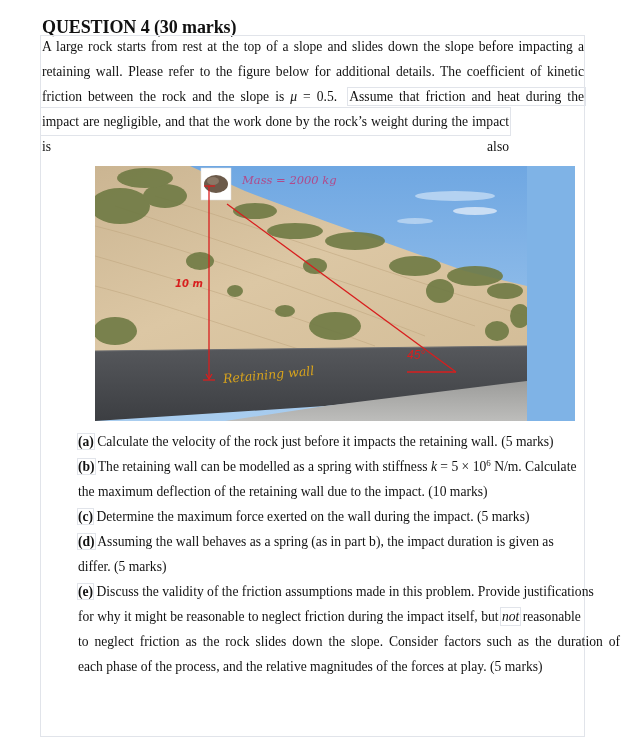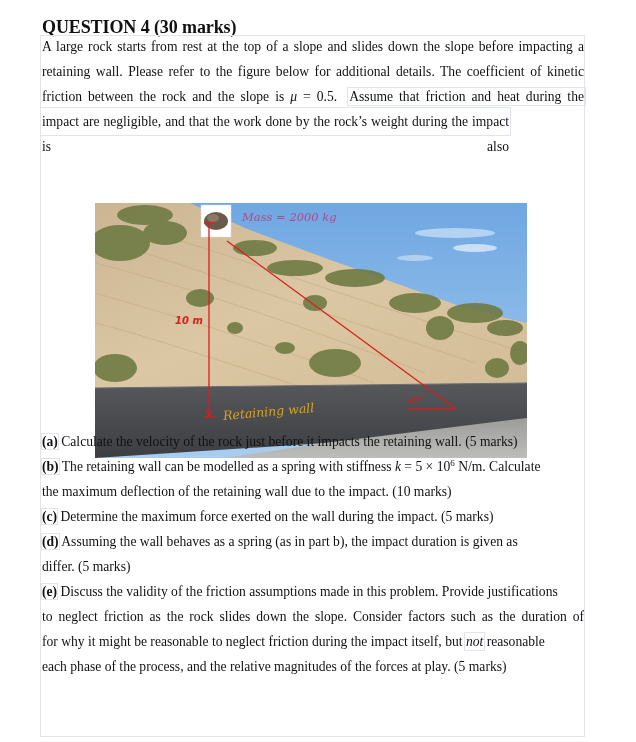--- a/index.html
+++ b/index.html
@@ -13,22 +13,22 @@
            border: 1px solid #e1e4ea; box-sizing: border-box; }
 
   .para { position: absolute; left: 42px; width: 542px; font-size: 13.6px;
           line-height: 25px; text-align: justify; }
   .line { display: block; height: 25px; white-space: nowrap; position: relative; }
   .line.just { text-align: justify; text-align-last: justify; white-space: normal; }
   .hl { outline: 1px solid #e1e4ea; outline-offset: 1px; }
   .math { font-style: italic; }
   sup { font-size: 9px; line-height: 0; vertical-align: 5px; }
 
-  .figure { position: absolute; left: 95px; top: 166px; width: 432px; height: 255px;
-            overflow: hidden; background: #7fb3e6; margin-top: 37px; }
+  .figure { position: absolute; left: 95px; top: 166px; width: 480px; height: 255px;
+            overflow: hidden; background: #7fb3e6; }
 
   .part-label { font-weight: bold; }
   .part-label.box { outline: 1px solid #e1e4ea; outline-offset: 0px; }
 </style>
 </head>
 <body>
 
 <div class="q-title">QUESTION 4 (30 marks)</div>
 
 <div class="frame"></div>
@@ -113,28 +113,28 @@
       <line x1="109" y1="20" x2="120" y2="20"></line>
       <line x1="114" y1="20" x2="114" y2="213"></line>
       <polyline points="111,208 114,213 117,208"></polyline>
       <line x1="108" y1="214" x2="120" y2="214"></line>
       <line x1="132" y1="38" x2="361" y2="206"></line>
       <line x1="312" y1="206" x2="361" y2="206"></line>
     </g>
   </svg>
   <span style="position:absolute; left:147px; top:7px; font-family:'DejaVu Serif', serif; font-style:italic; font-size:11.5px; color:#b04a8a;">Mass = 2000 kg</span>
   <span style="position:absolute; left:80px; top:112px; font-family:'DejaVu Sans', sans-serif; font-style:italic; font-weight:bold; font-size:10px; color:#d81e1e;">10 m</span>
-  <span style="position:absolute; left:312px; top:192px; font-family:Liberation Mono, monospace; font-style:italic; font-size:10px; color:#d81e1e;">45°</span>
+  <span style="position:absolute; left:312px; top:182px; font-family:Liberation Sans, sans-serif; font-style:italic; font-size:12px; color:#d81e1e;">45°</span>
   <span style="position:absolute; left:128px; top:205px; font-family:'DejaVu Serif', serif; font-style:italic; font-size:12.5px; color:#d9a41c; transform:rotate(-5deg); transform-origin:left center;">Retaining wall</span>
 </div>
 
-<div class="para" style="top:429px;">
+<div class="para" style="top:429px;padding-left:36px;">
   <span class="line"><span class="part-label box">(a)</span><span> Calculate the velocity of the rock just before it impacts the retaining wall. (5 marks)</span></span>
   <span class="line"><span class="part-label box">(b)</span><span> The retaining wall can be modelled as a spring with stiffness </span><span class="math">k</span><span> = 5 × 10</span><sup>6</sup><span> N/m. Calculate</span></span>
   <span class="line">the maximum deflection of the retaining wall due to the impact. (10 marks)</span>
   <span class="line"><span class="part-label box">(c)</span><span> Determine the maximum force exerted on the wall during the impact. (5 marks)</span></span>
   <span class="line"><span class="part-label box">(d)</span><span> Assuming the wall behaves as a spring (as in part b), the impact duration is given as</span></span>
   <span class="line">differ. (5 marks)</span>
   <span class="line"><span class="part-label box">(e)</span><span> Discuss the validity of the friction assumptions made in this problem. Provide justifications</span></span>
+  <span class="line"><span>for why it might be reasonable to neglect friction during the impact itself, but </span><span class="math hl">not</span><span> reasonable</span></span>
   <span class="line just">to neglect friction as the rock slides down the slope. Consider factors such as the duration of</span>
-  <span class="line"><span>for why it might be reasonable to neglect friction during the impact itself, but </span><span class="math hl">not</span><span> reasonable</span></span>
   <span class="line">each phase of the process, and the relative magnitudes of the forces at play. (5 marks)</span>
 </div>
 
 </body></html>

